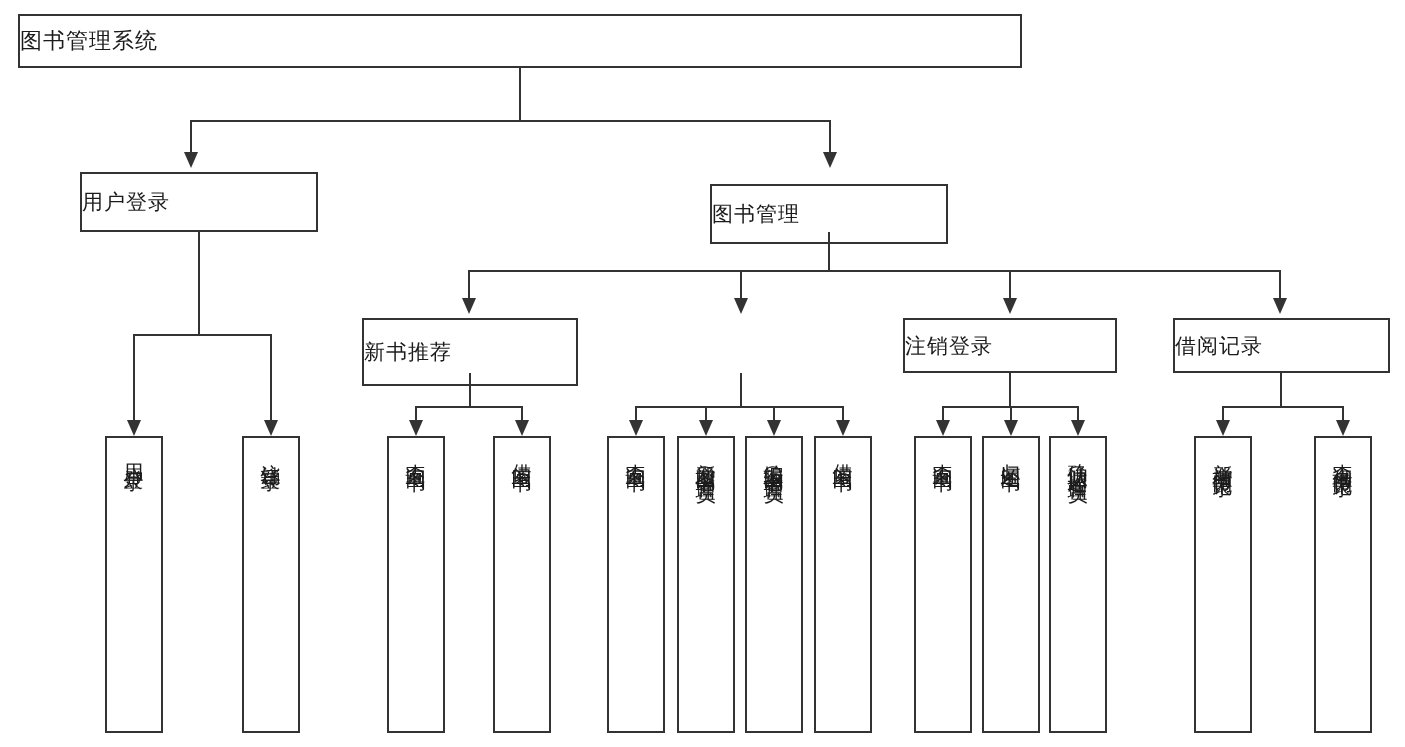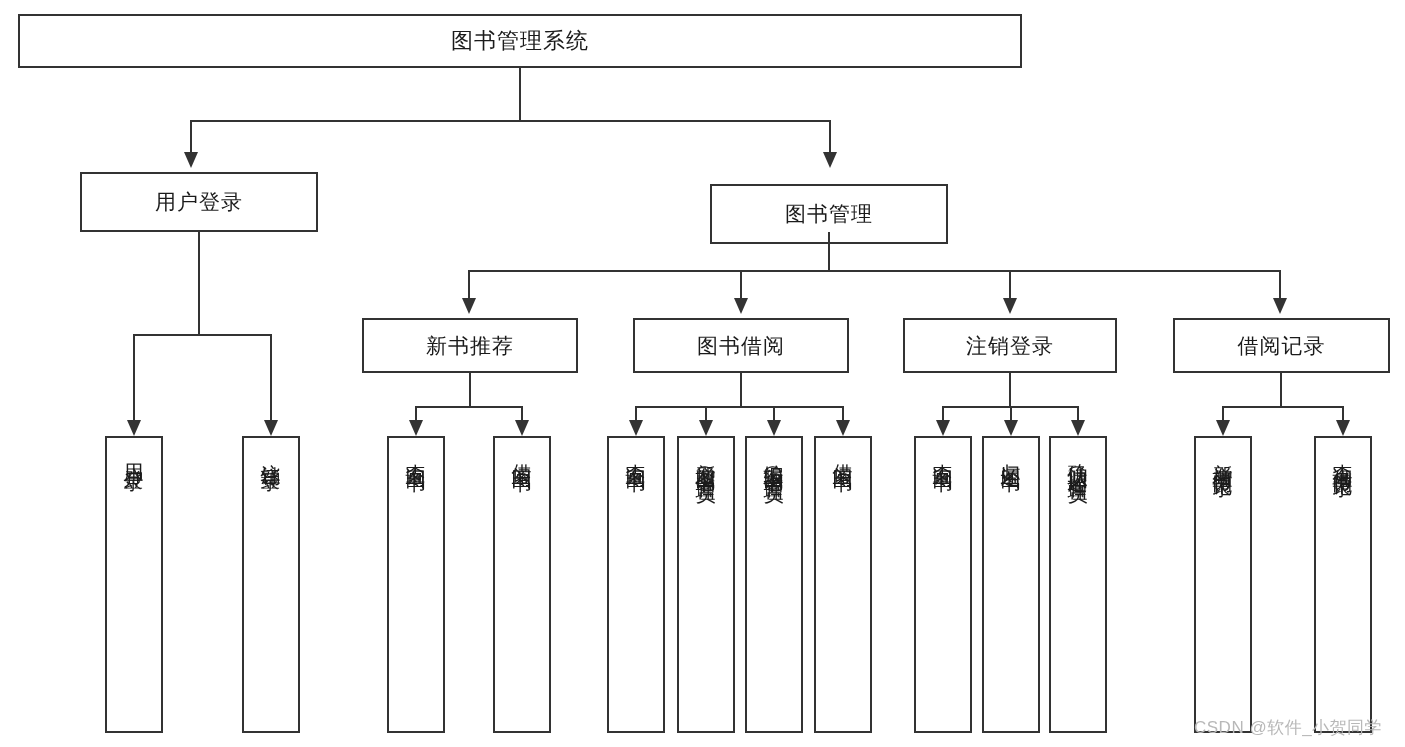--- a/index.html
+++ b/index.html
@@ -17,21 +17,20 @@
     background: #ffffff;
     overflow: hidden;
   }
   .node {
     position: absolute;
     box-sizing: border-box;
     border: 2px solid #333333;
     background: #ffffff;
     display: flex;
     align-items: center;
-    justify-content: center;
     color: #1b1b1b;
   }
   .node.h {
     font-size: 21px;
     letter-spacing: 1px;
     line-height: 1.2;
   }
   .node.root {
     font-size: 22px;
   }
@@ -108,25 +107,22 @@
   <div class="line hline" style="left:468px; top:270px; width:813px; height:2px;"></div>
   <div class="line vline" style="left:468px; top:270px; width:2px; height:28px;"></div>
   <div class="arrow" style="left:462px; top:298px;"></div>
   <div class="line vline" style="left:740px; top:270px; width:2px; height:28px;"></div>
   <div class="arrow" style="left:734px; top:298px;"></div>
   <div class="line vline" style="left:1009px; top:270px; width:2px; height:28px;"></div>
   <div class="arrow" style="left:1003px; top:298px;"></div>
   <div class="line vline" style="left:1279px; top:270px; width:2px; height:28px;"></div>
   <div class="arrow" style="left:1273px; top:298px;"></div>
 
-  <div class="node h" style="left:362px; top:318px; width:216px; height:55px;">
+  <div class="node h" style="left:362px; top:318px; width:216px; height:68px;">
     <span>新书推荐</span>
-  </div>
-  <div class="node h" style="left:633px; top:318px; width:216px; height:55px;">
-    <span>图书借阅</span>
   </div>
   <div class="node h" style="left:903px; top:318px; width:214px; height:55px;">
     <span>注销登录</span>
   </div>
   <div class="node h" style="left:1173px; top:318px; width:217px; height:55px;">
     <span>借阅记录</span>
   </div>
 
   <div class="line vline" style="left:469px; top:373px; width:2px; height:35px;"></div>
   <div class="line hline" style="left:415px; top:406px; width:108px; height:2px;"></div>
@@ -199,15 +195,14 @@
     <span class="vtext">确认归还（管理员）</span>
   </div>
 
   <div class="node leaf" style="left:1194px; top:436px; width:58px; height:297px;">
     <span class="vtext">新增借阅记录</span>
   </div>
   <div class="node leaf" style="left:1314px; top:436px; width:58px; height:297px;">
     <span class="vtext">查询借阅记录</span>
   </div>
 
-  <div class="watermark" style="left:1194px; top:716px;">CSDN @软件_小贺同学</div>
 
 </div>
 
 </body></html>

